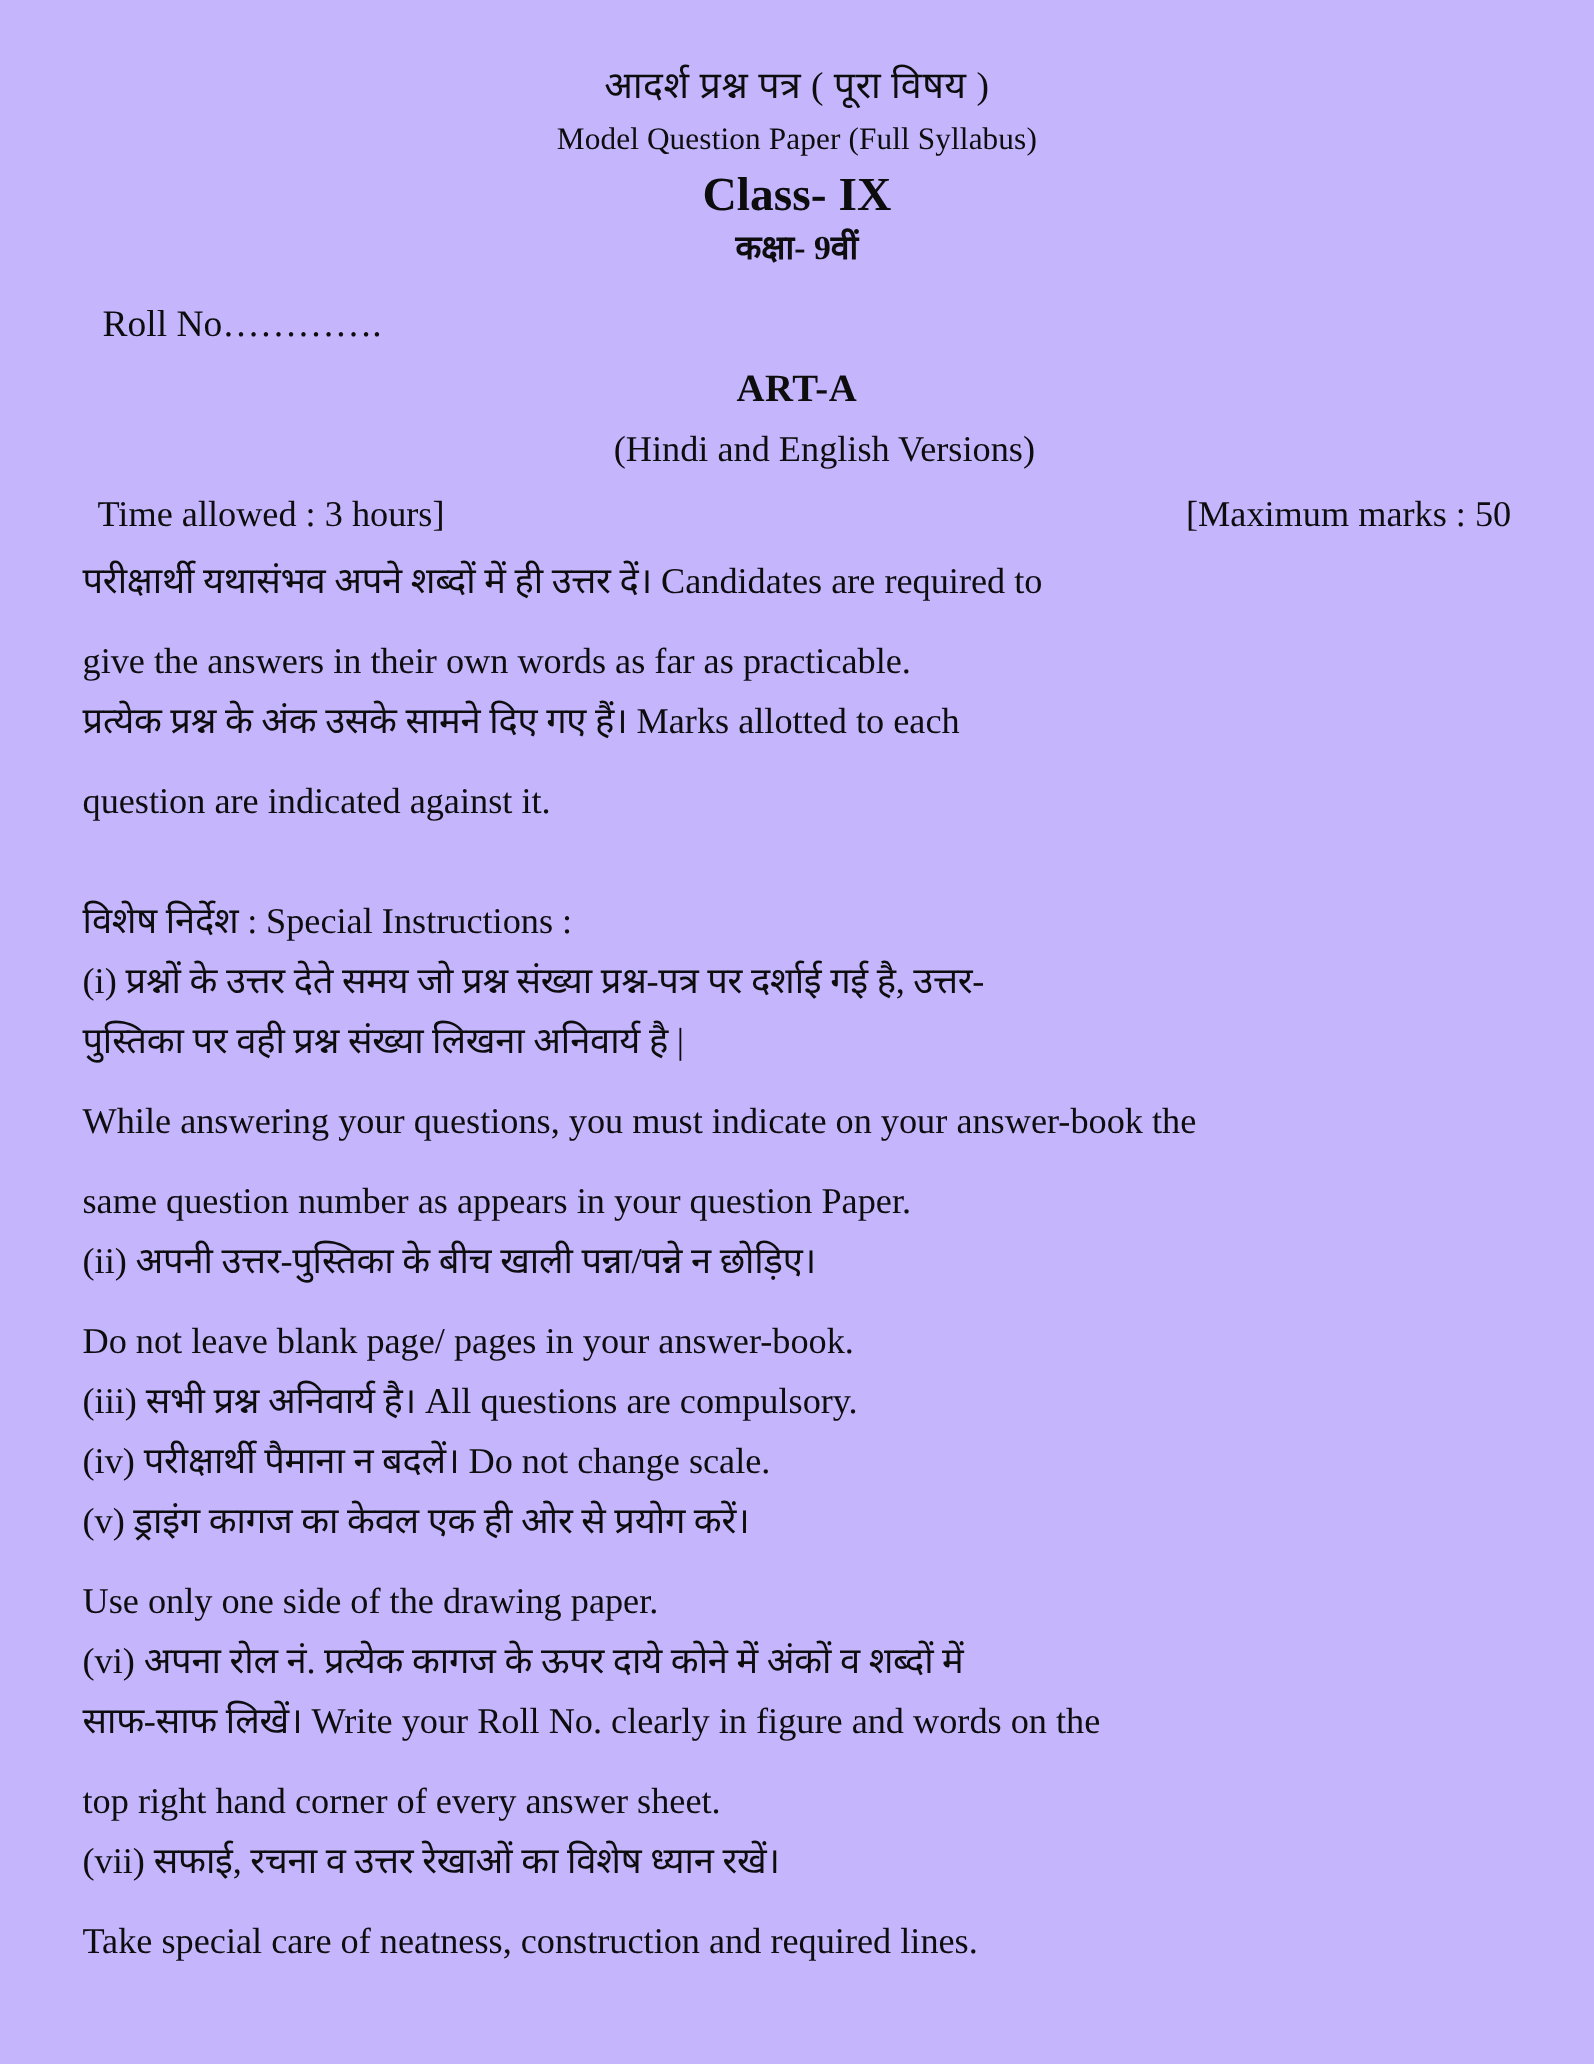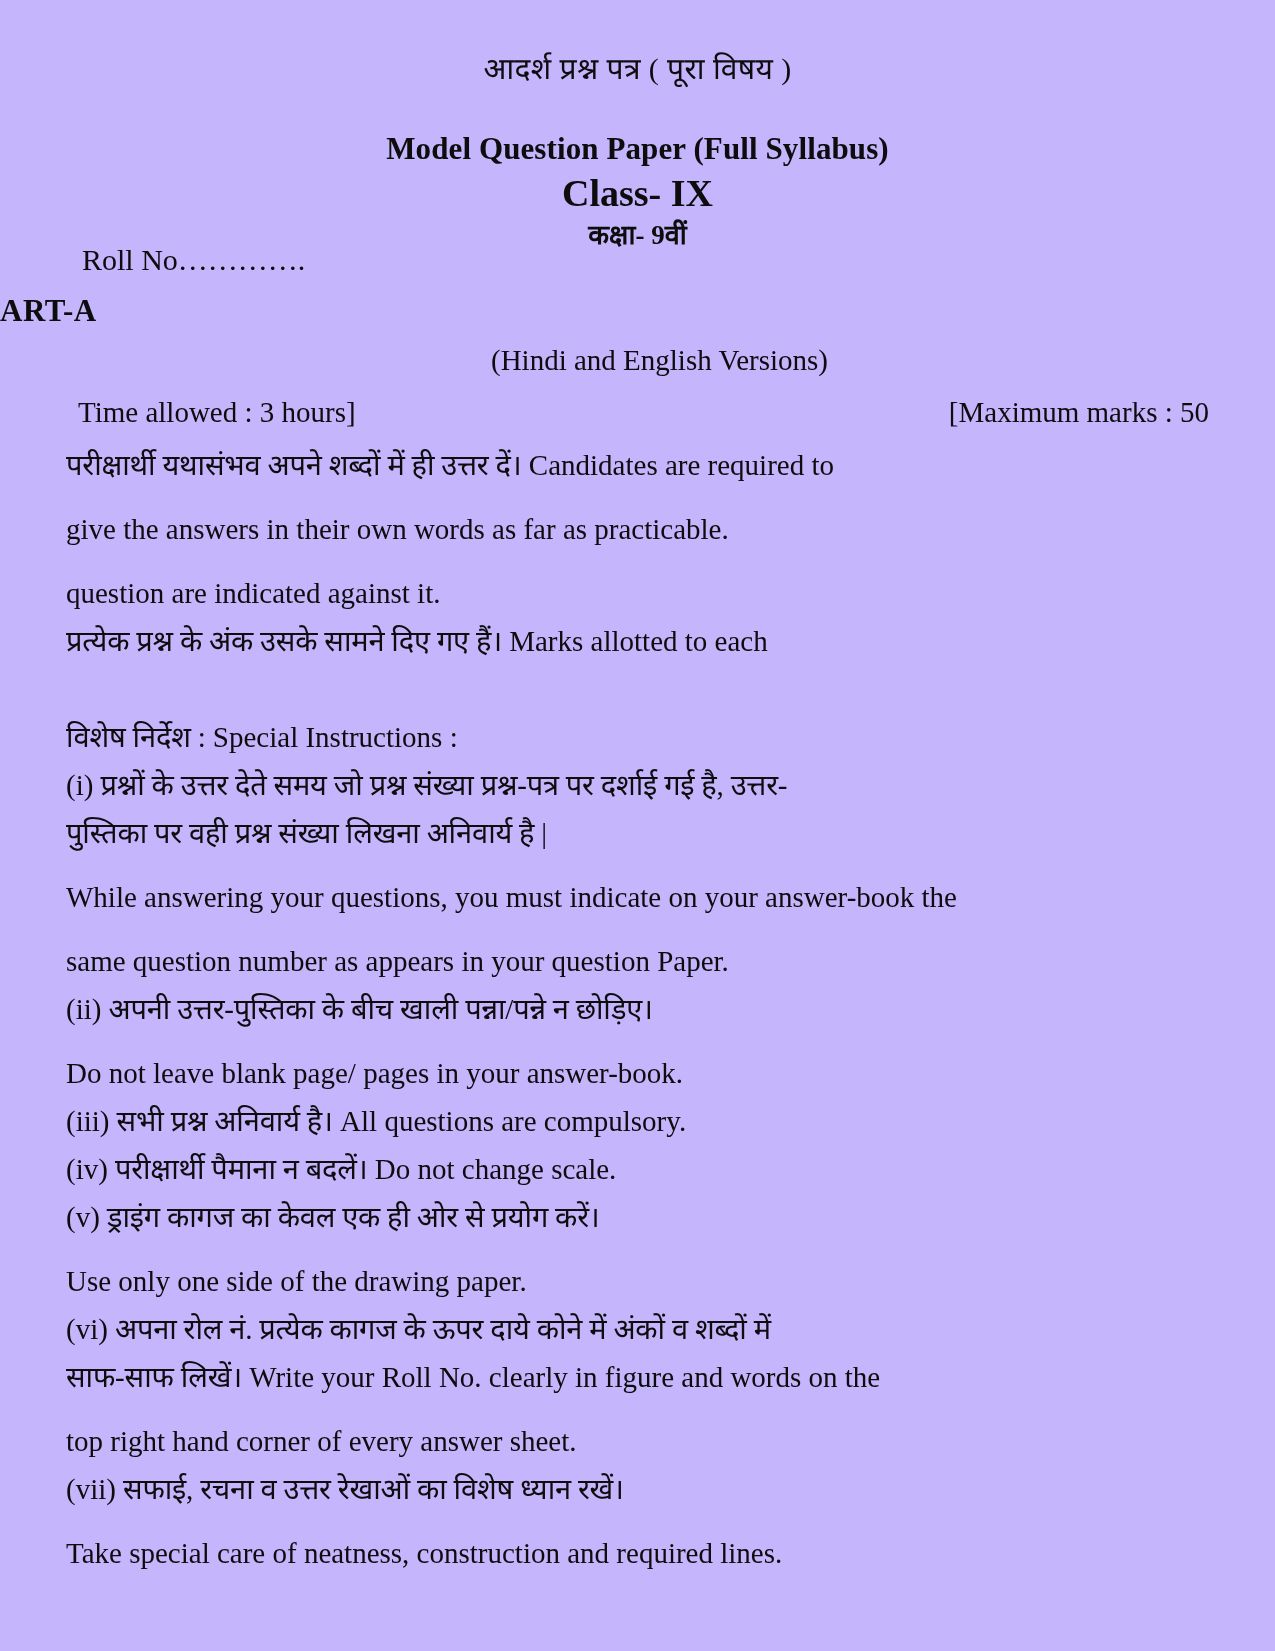--- a/index.html
+++ b/index.html
@@ -31,25 +31,24 @@
     padding-top: 48px;
   }
   .hdr-hindi-1 {
     font-size: 30px;
     line-height: 42px;
     letter-spacing: 0.4px;
     font-weight: 400;
     white-space: nowrap;
   }
   .hdr-en-1 {
-    font-size: 31px;
+    font-size: 25px;
     line-height: 44px;
-    font-weight: 700;
+    font-weight: 400;
     letter-spacing: 0.1px;
-    margin-top: 37px;
   }
   .hdr-en-2 {
     font-size: 38px;
     line-height: 44px;
     font-weight: 700;
   }
   .hdr-hindi-2 {
     font-size: 27px;
     line-height: 40px;
     font-weight: 700;
@@ -63,21 +62,21 @@
     font-size: 30px;
     line-height: 38px;
     white-space: nowrap;
   }
 
   
   .art-a {
     position: absolute;
     left: 0; right: 0;
     top: 293px;
-    text-align: left;
+    text-align: center;
     font-size: 31px;
     font-weight: 700;
     letter-spacing: 0.5px;
   }
   .versions {
     position: absolute;
     left: 0; right: 0;
     top: 344px;
     text-align: center;
     font-size: 29px;
@@ -144,22 +143,22 @@
   <div class="timerow">
     <span class="time">Time allowed : 3 hours]</span>
     <span class="marks">[Maximum marks : 50</span>
   </div>
 
   <div class="body-text">
 
     <div class="ln"><span class="hi">परीक्षार्थी यथासंभव अपने शब्दों में ही उत्तर दें।</span><span class="en"> Candidates are required to</span></div>
     <div class="ln en">give the answers in their own words as far as practicable.</div>
 
+    <div class="ln"><span class="hi">प्रत्येक प्रश्न के अंक उसके सामने दिए गए हैं।</span><span class="en"> Marks allotted to each</span></div>
     <div class="ln en">question are indicated against it.</div>
-    <div class="ln"><span class="hi">प्रत्येक प्रश्न के अंक उसके सामने दिए गए हैं।</span><span class="en"> Marks allotted to each</span></div>
 
     <div class="blankline"></div>
 
     <div class="ln"><span class="hi">विशेष निर्देश :</span><span class="en"> Special Instructions :</span></div>
 
     <div class="ln"><span class="en">(i)</span><span class="hi"> प्रश्नों के उत्तर देते समय जो प्रश्न संख्या प्रश्न-पत्र पर दर्शाई गई है, उत्तर-</span></div>
     <div class="ln hi">पुस्तिका पर वही प्रश्न संख्या लिखना अनिवार्य है |</div>
     <div class="ln en">While answering your questions, you must indicate on your answer-book the</div>
     <div class="ln en">same question number as appears in your question Paper.</div>
 

